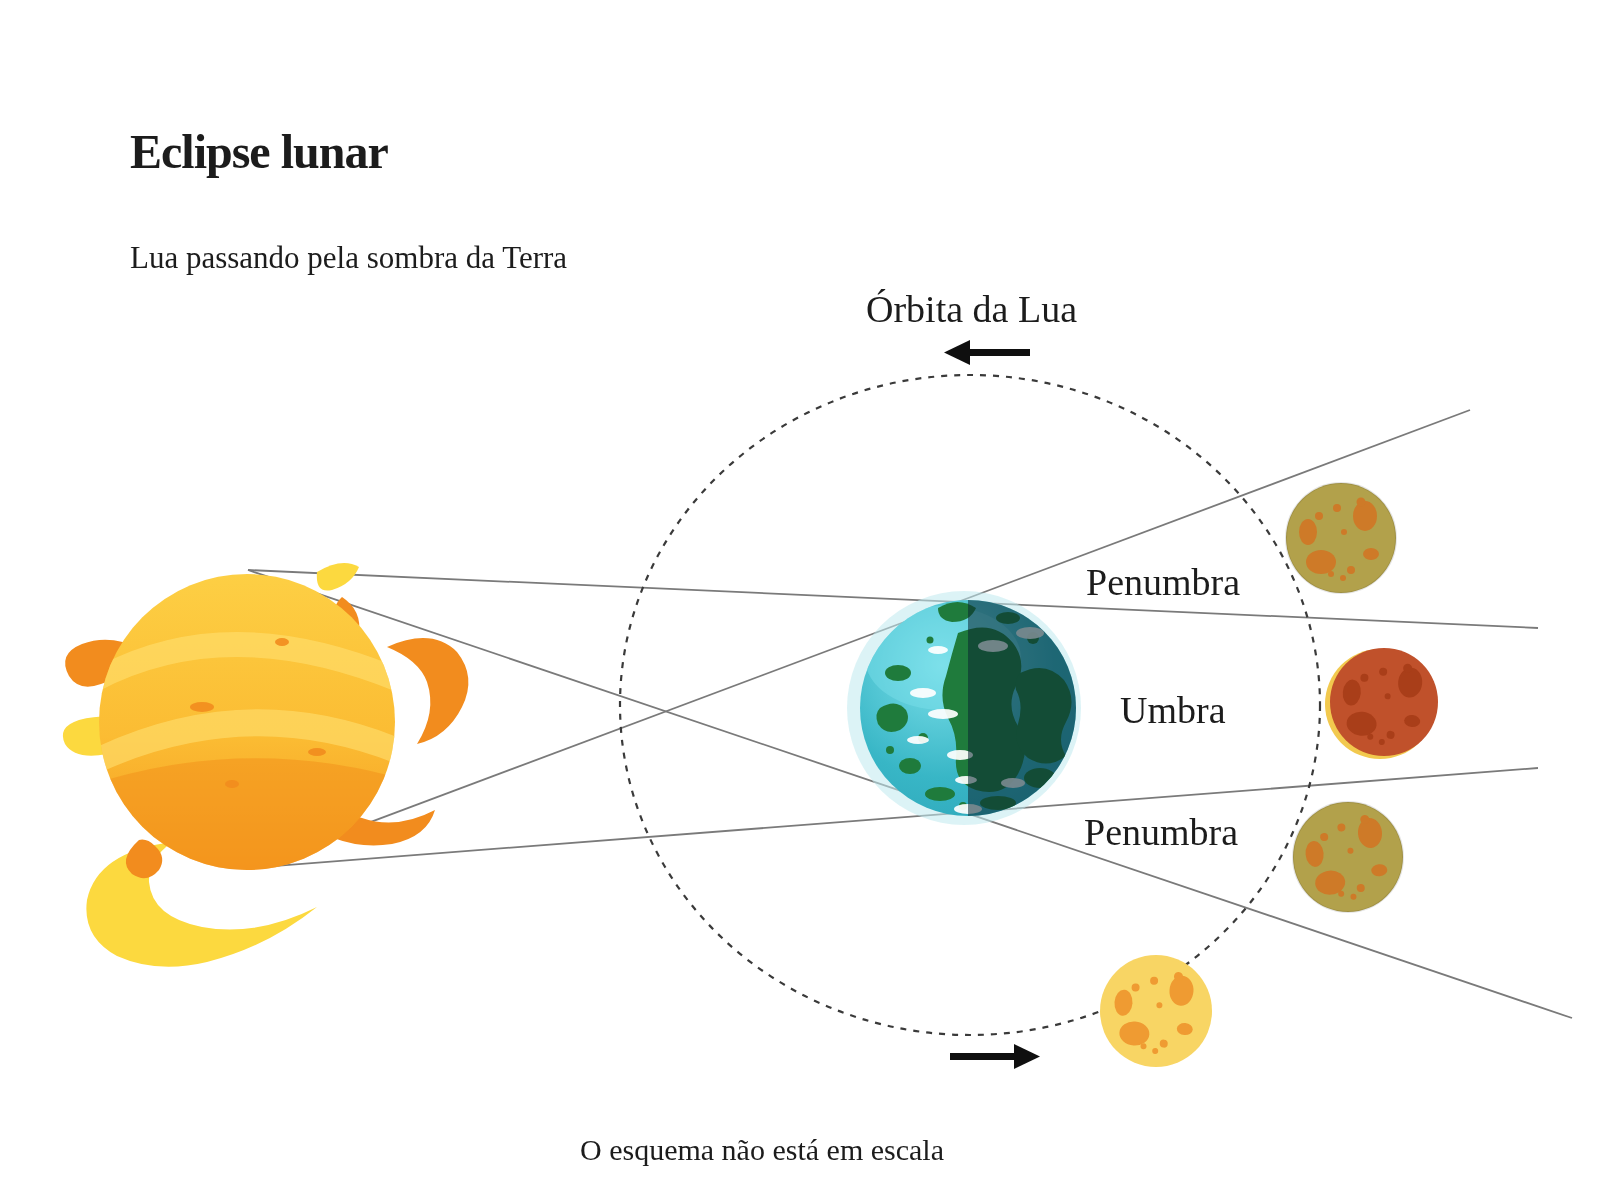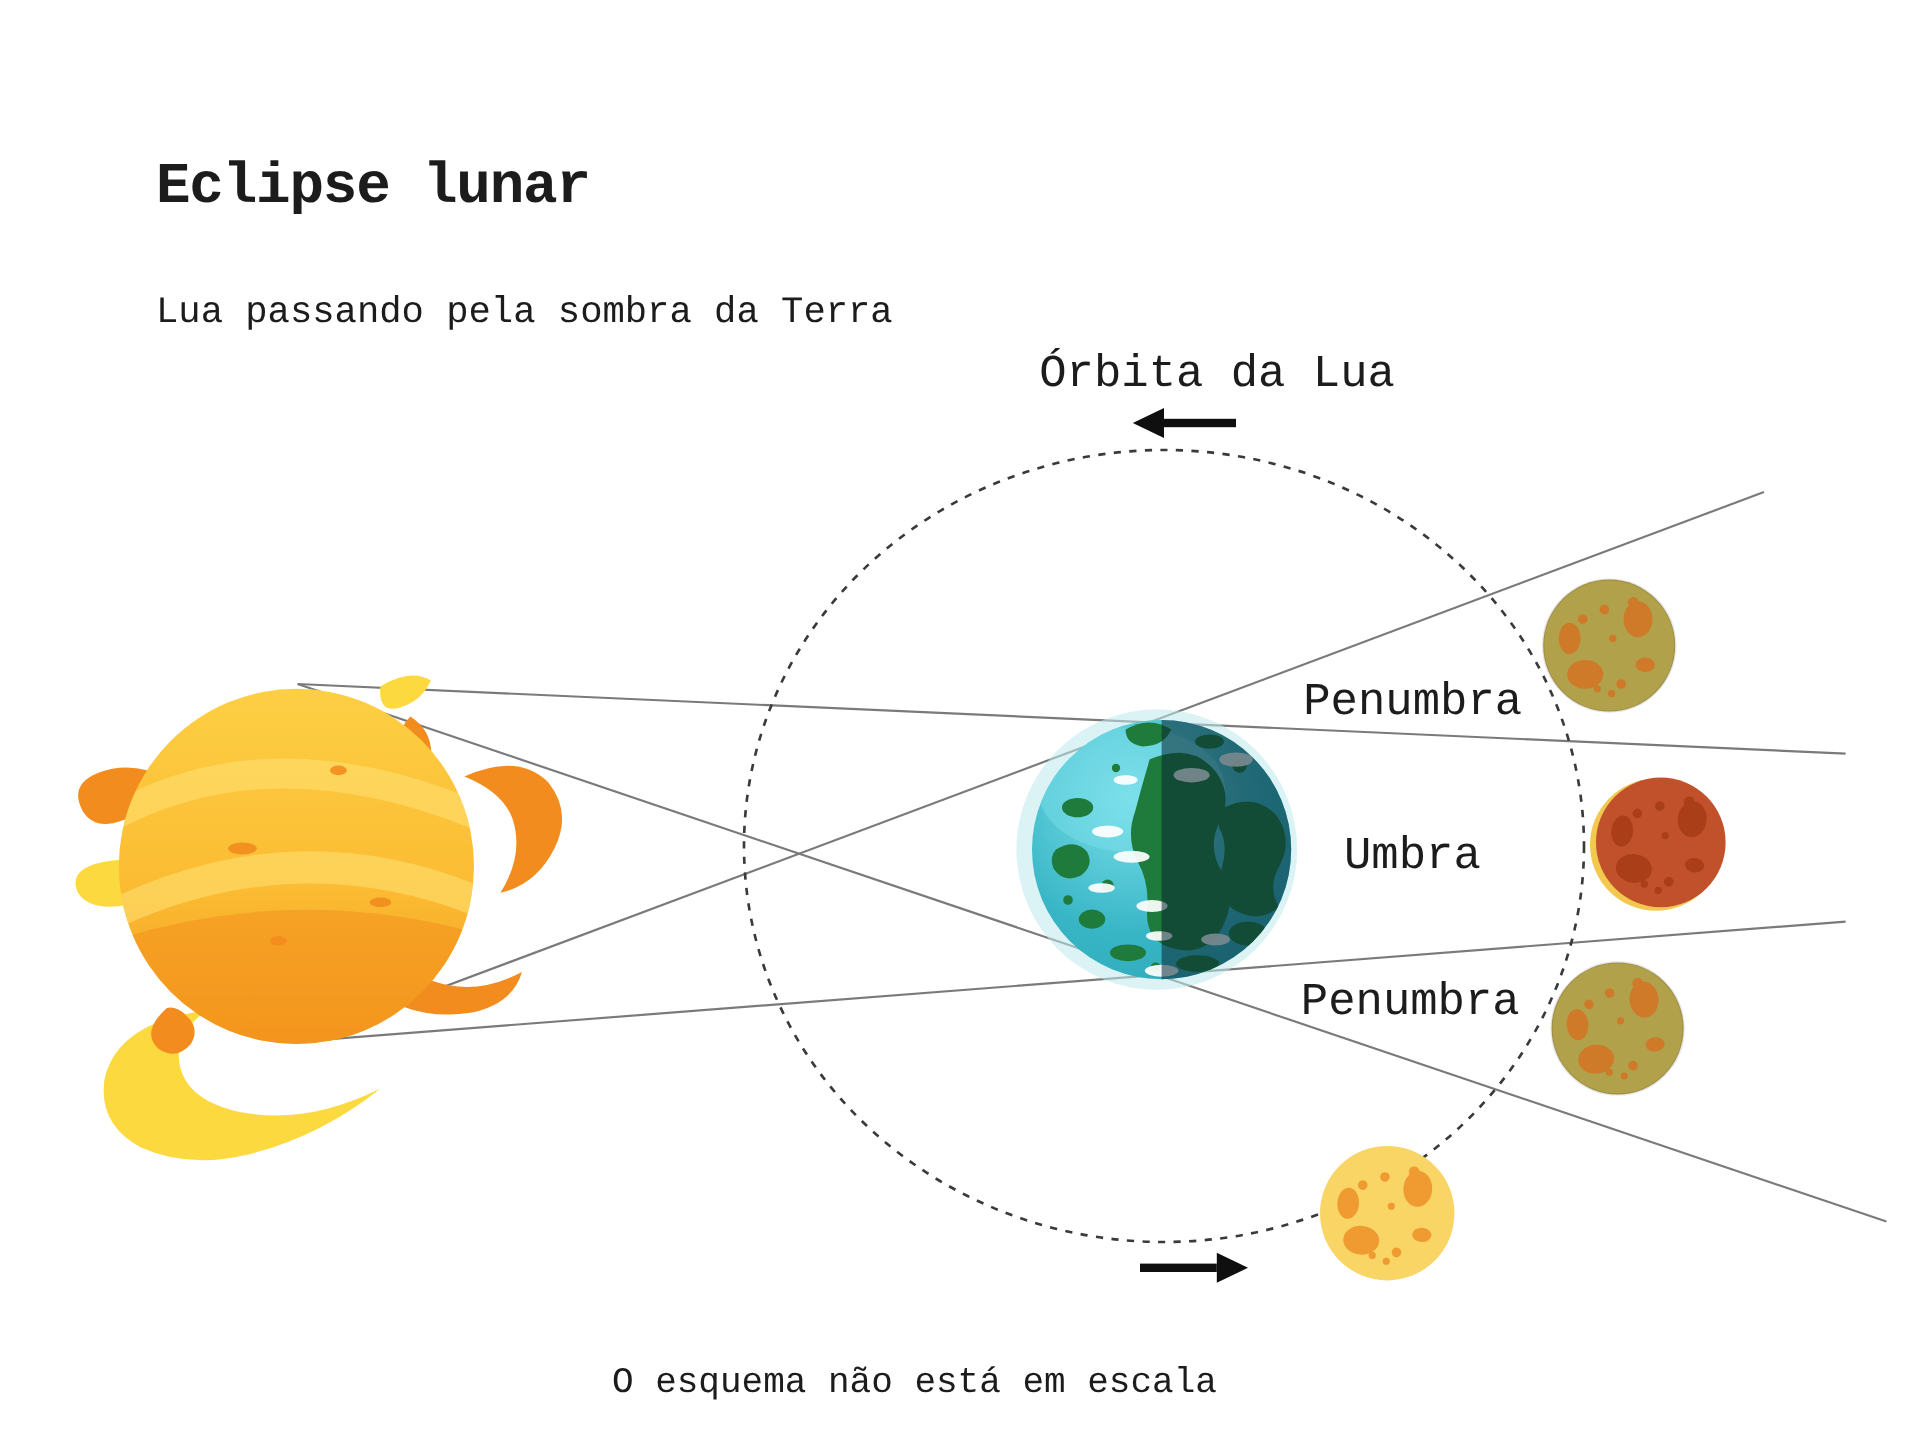--- a/index.html
+++ b/index.html
@@ -1,20 +1,20 @@
 <!DOCTYPE html>
 <html><head>
 <meta charset="utf-8">
 <style>
   html,body{margin:0;padding:0;background:#fff;}
   .stage{
     position:relative;
     width:1600px;height:1200px;
     background:#fff;
-    font-family:Liberation Mono, monospace;
+    font-family:Liberation Serif, serif;
     overflow:hidden;
   }
   svg{display:block;}
   text{fill:#1c1c1c;}
   .title-text{font-weight:bold;font-size:48px;letter-spacing:-1px;}
   .subtitle-text{font-size:31px;}
   .label-text{font-size:38px;}
   .footer-text{font-size:30px;}
 </style>
 </head>

